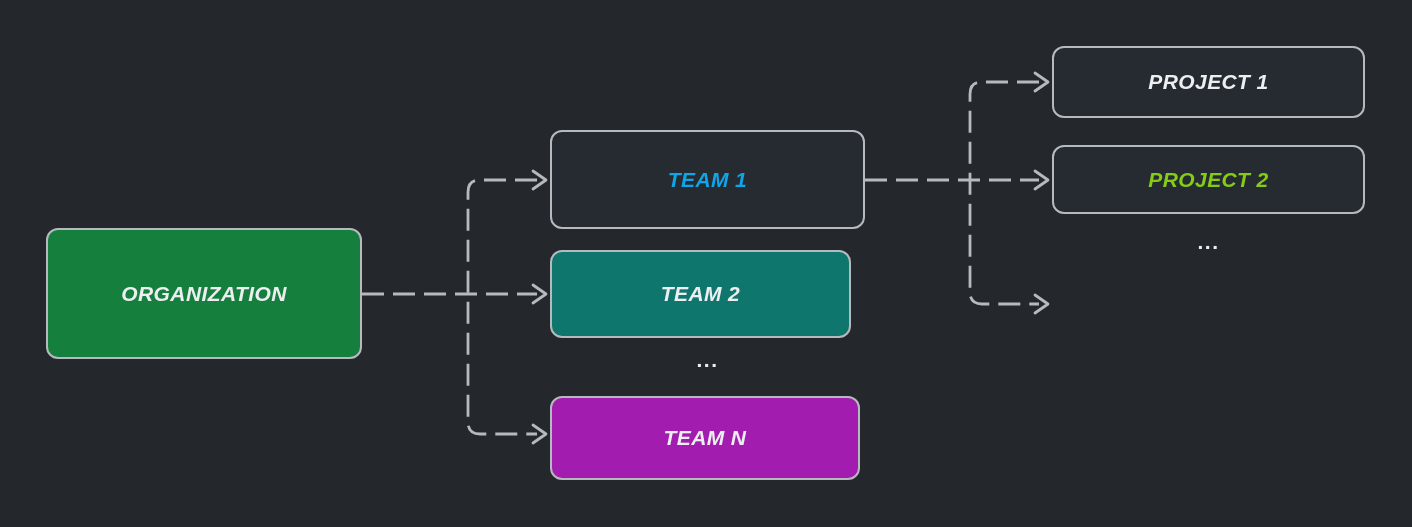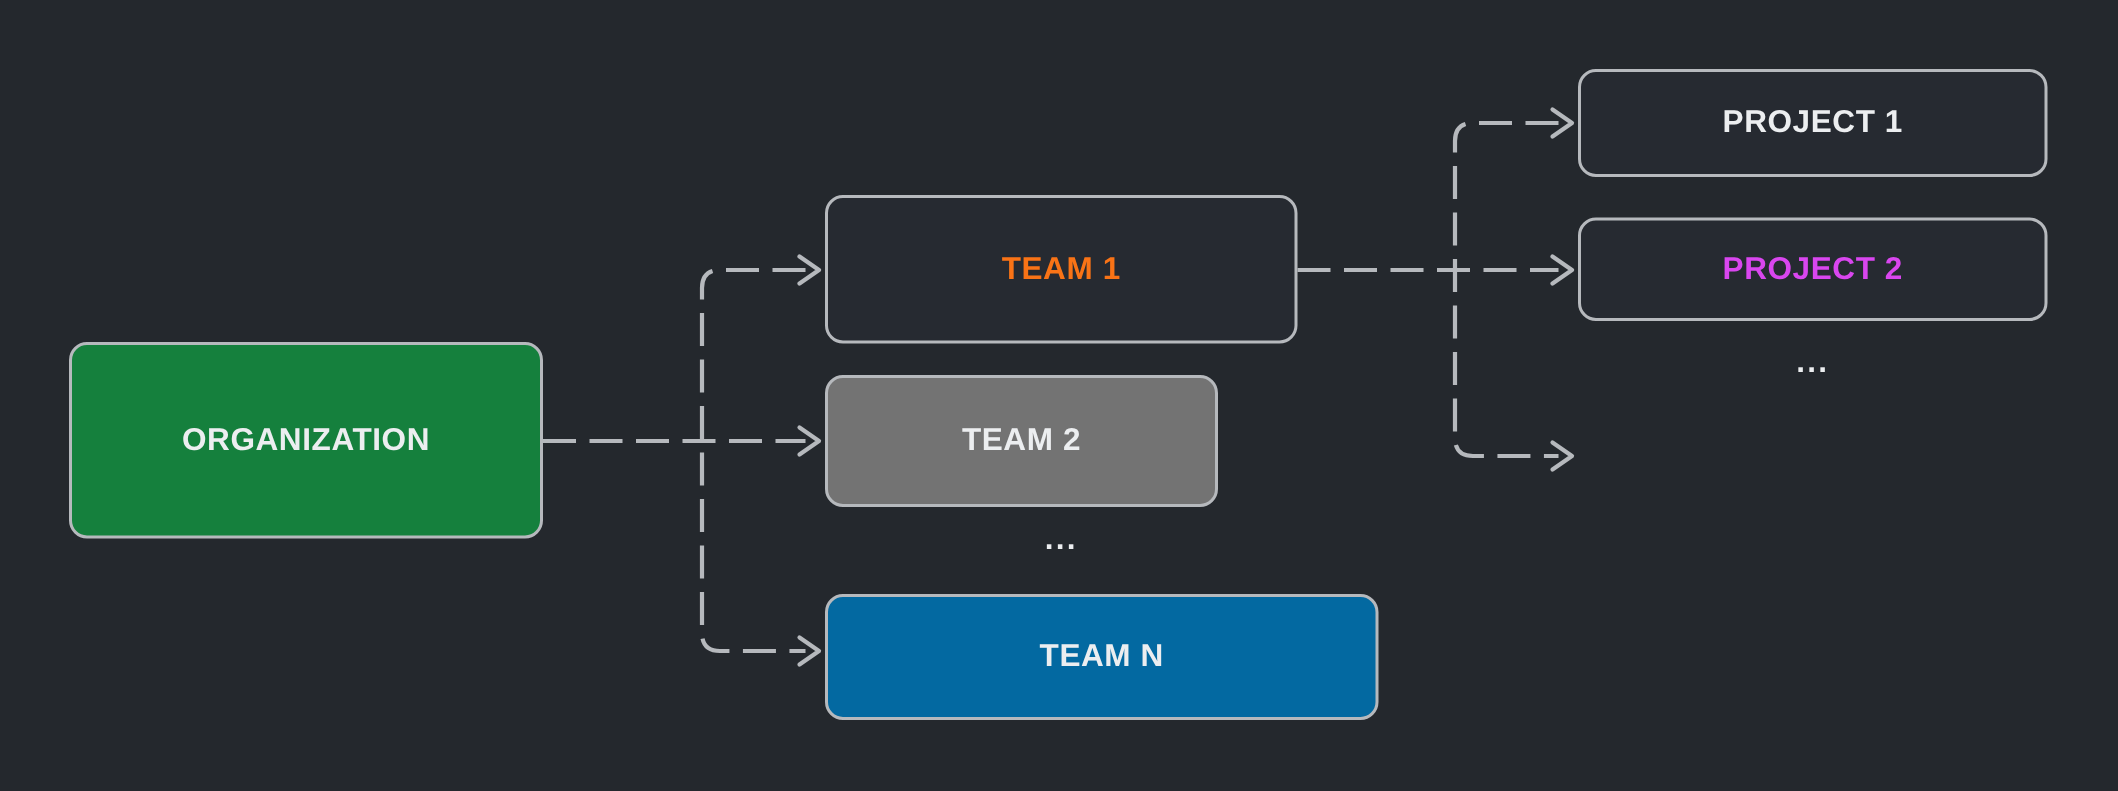--- a/index.html
+++ b/index.html
@@ -25,20 +25,21 @@
   .node {
     position: absolute;
     box-sizing: border-box;
     background: #262a31;
     border: 2.5px solid #b6b9bd;
     border-radius: 12px;
     display: flex;
     align-items: center;
     justify-content: center;
     z-index: 2;
+    font-style: italic;
   }
   .node-label {
     color: #eceef0;
     font-weight: bold;
     font-size: 21px;
     letter-spacing: 0.4px;
     white-space: nowrap;
     -webkit-font-smoothing: antialiased;
   }
   .ellipsis {
@@ -83,37 +84,37 @@
       <use href="#chevron-arrow" x="0" y="0" transform="translate(1048,180)"></use>
       <use href="#chevron-arrow" x="0" y="0" transform="translate(1048,304)"></use>
     </g>
   </svg>
 
   <div class="node" style="left: 46px; top: 228px; width: 316px; height: 131px; background: #15803d; border-color: rgb(182, 185, 189);">
     <span class="node-label" style="color: rgb(236, 238, 240);">ORGANIZATION</span>
   </div>
 
   <div class="node" style="left: 550px; top: 130px; width: 315px; height: 99px; background: rgb(38, 42, 49); border-color: rgb(182, 185, 189);">
-    <span class="node-label" style="color: #f97316;">TEAM 1</span>
+    <span class="node-label" style="color: #0ea5e9;">TEAM 1</span>
   </div>
 
-  <div class="node" style="left: 550px; top: 250px; width: 262px; height: 88px; background: #737373; border-color: rgb(182, 185, 189);">
+  <div class="node" style="left: 550px; top: 250px; width: 301px; height: 88px; background: #0f766e; border-color: rgb(182, 185, 189);">
     <span class="node-label" style="color: rgb(236, 238, 240);">TEAM 2</span>
   </div>
 
-  <div class="node" style="left: 550px; top: 396px; width: 369px; height: 84px; background: #0369a1; border-color: rgb(182, 185, 189);">
+  <div class="node" style="left: 550px; top: 396px; width: 310px; height: 84px; background: #a21caf; border-color: rgb(182, 185, 189);">
     <span class="node-label" style="color: rgb(236, 238, 240);">TEAM N</span>
   </div>
 
   <div class="node" style="left: 1052px; top: 46px; width: 313px; height: 72px; background: rgb(38, 42, 49); border-color: rgb(182, 185, 189);">
     <span class="node-label" style="color: rgb(236, 238, 240);">PROJECT 1</span>
   </div>
 
   <div class="node" style="left: 1052px; top: 145px; width: 313px; height: 69px; background: rgb(38, 42, 49); border-color: rgb(182, 185, 189);">
-    <span class="node-label" style="color: #d946ef;">PROJECT 2</span>
+    <span class="node-label" style="color: #84cc16;">PROJECT 2</span>
   </div>
 
 
   <div class="ellipsis" style="left: 550px; top: 348px; width: 315px; color: rgb(236, 238, 240);">...</div>
 
   <div class="ellipsis" style="left: 1052px; top: 230px; width: 313px; color: rgb(236, 238, 240);">...</div>
 
 </div>
 
 </body></html>

